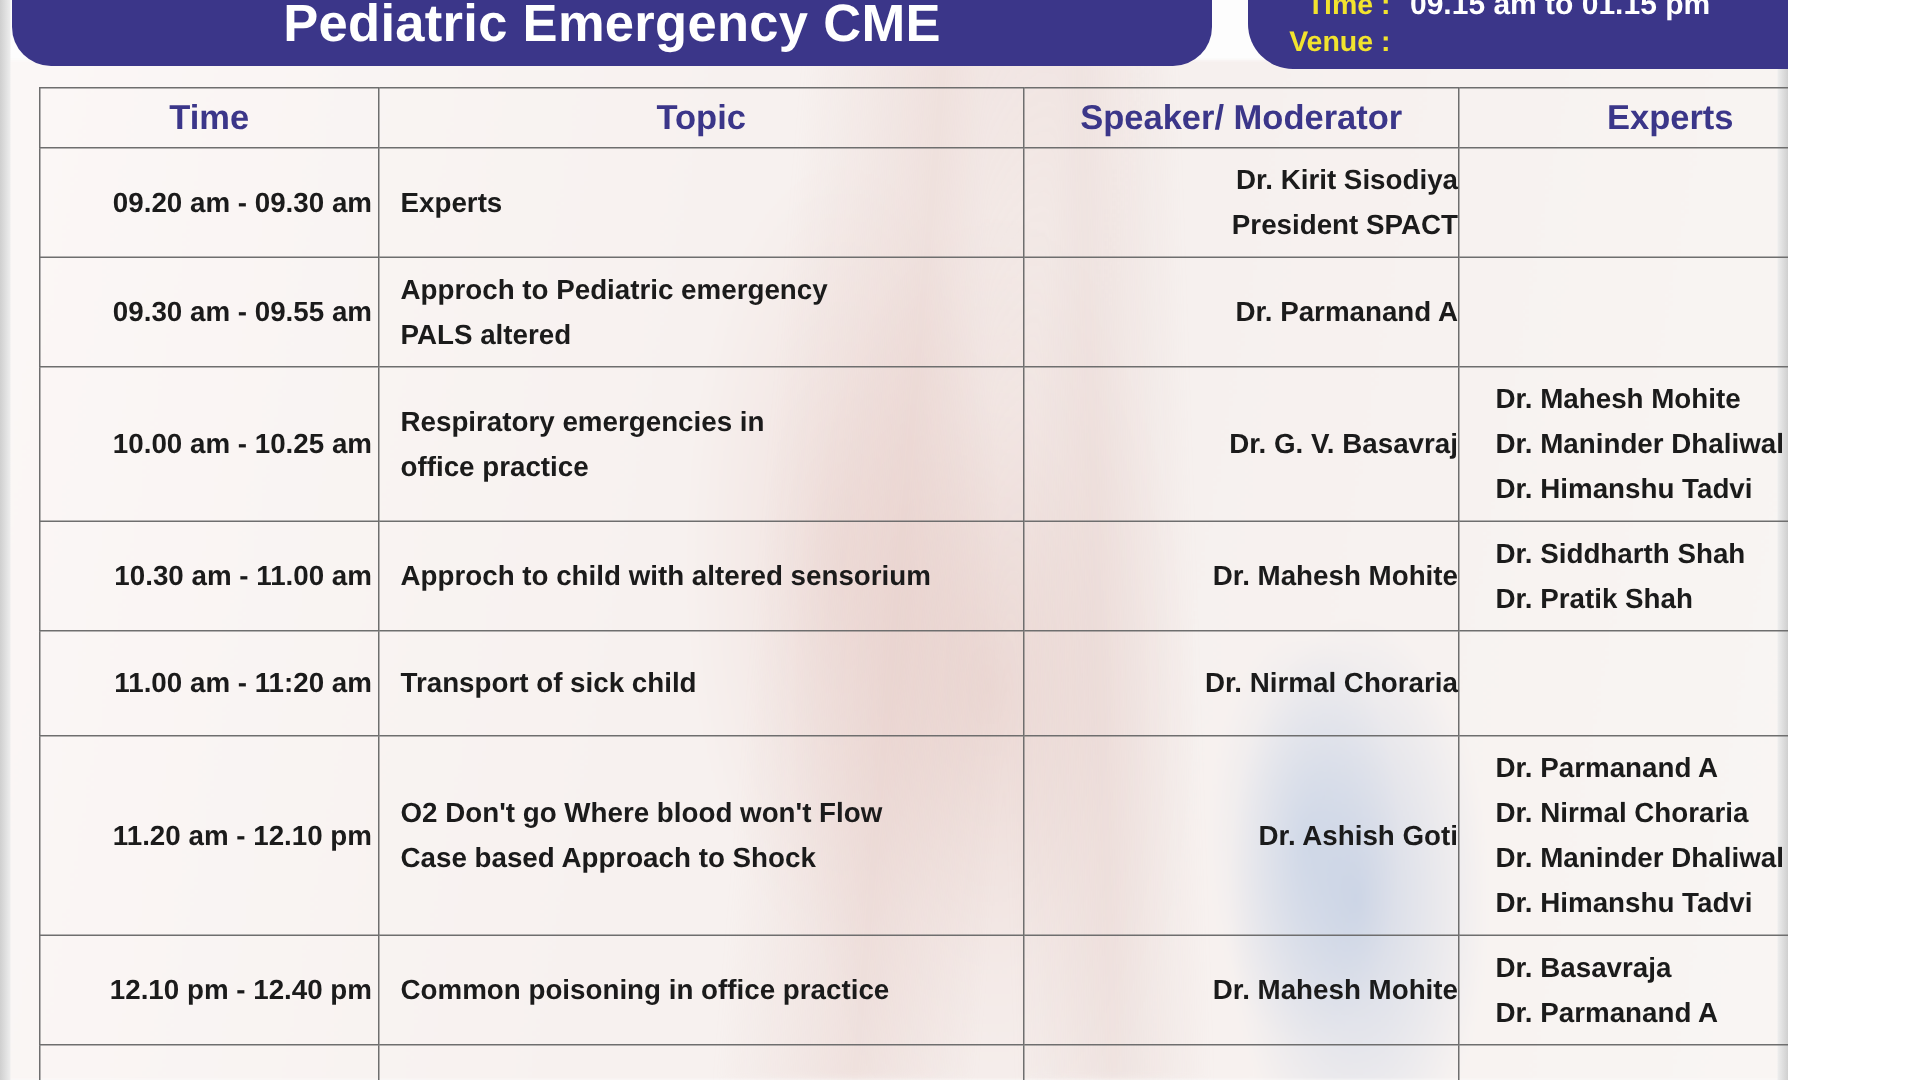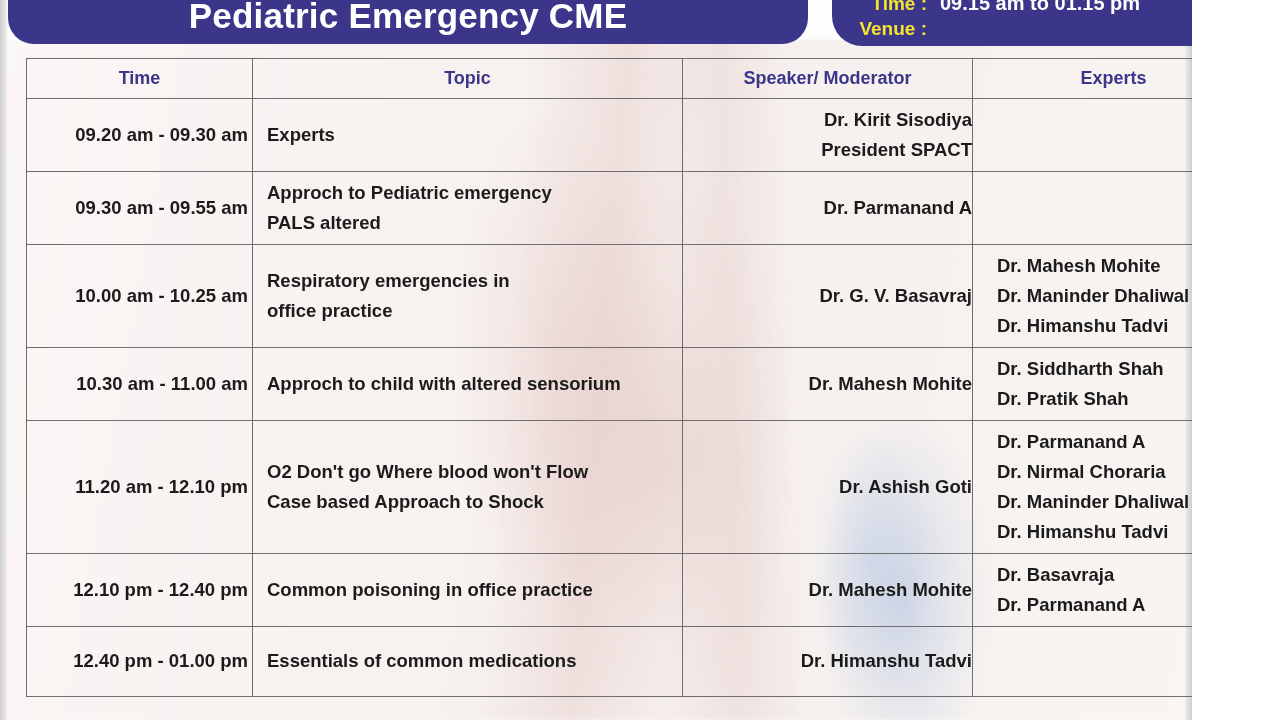--- a/index.html
+++ b/index.html
@@ -99,21 +99,21 @@
     border-collapse: collapse;
     table-layout: fixed;
   }
   table.schedule td, table.schedule th {
     border: 1px solid #6e6e6e;
     vertical-align: middle;
     background: transparent;
   }
   thead th {
     color: #3b3689;
-    font-size: 18px;
+    font-size: 23px;
     font-weight: bold;
     height: 40px;
     padding: 0 20px;
     background: rgba(250,250,252,0.60);
   }
   thead th.col-time  { width: 226px; }
   thead th.col-topic { width: 430px; }
   thead th.col-spk   { width: 290px; }
   thead th.col-exp   { width: 282px; }
 
@@ -219,20 +219,32 @@
               <span class="line">Approch to child with altered sensorium</span>
             </td>
             <td class="c-spk">
               <span class="line">Dr. Mahesh Mohite</span>
             </td>
             <td class="c-exp">
               <span class="line">Dr. Siddharth Shah</span>
               <span class="line">Dr. Pratik Shah</span>
             </td>
           </tr>
+          <tr class="r5">
+            <td class="c-time">
+              <span class="line">11.00 am - 11:20 am</span>
+            </td>
+            <td class="c-topic">
+              <span class="line">Transport of sick child</span>
+            </td>
+            <td class="c-spk">
+              <span class="line">Dr. Nirmal Choraria</span>
+            </td>
+            <td class="c-exp"></td>
+          </tr>
           <tr class="r6">
             <td class="c-time">
               <span class="line">11.20 am - 12.10 pm</span>
             </td>
             <td class="c-topic">
               <span class="line">O2 Don't go Where blood won't Flow</span>
               <span class="line">Case based Approach to Shock</span>
             </td>
             <td class="c-spk">
               <span class="line">Dr. Ashish Goti</span>

